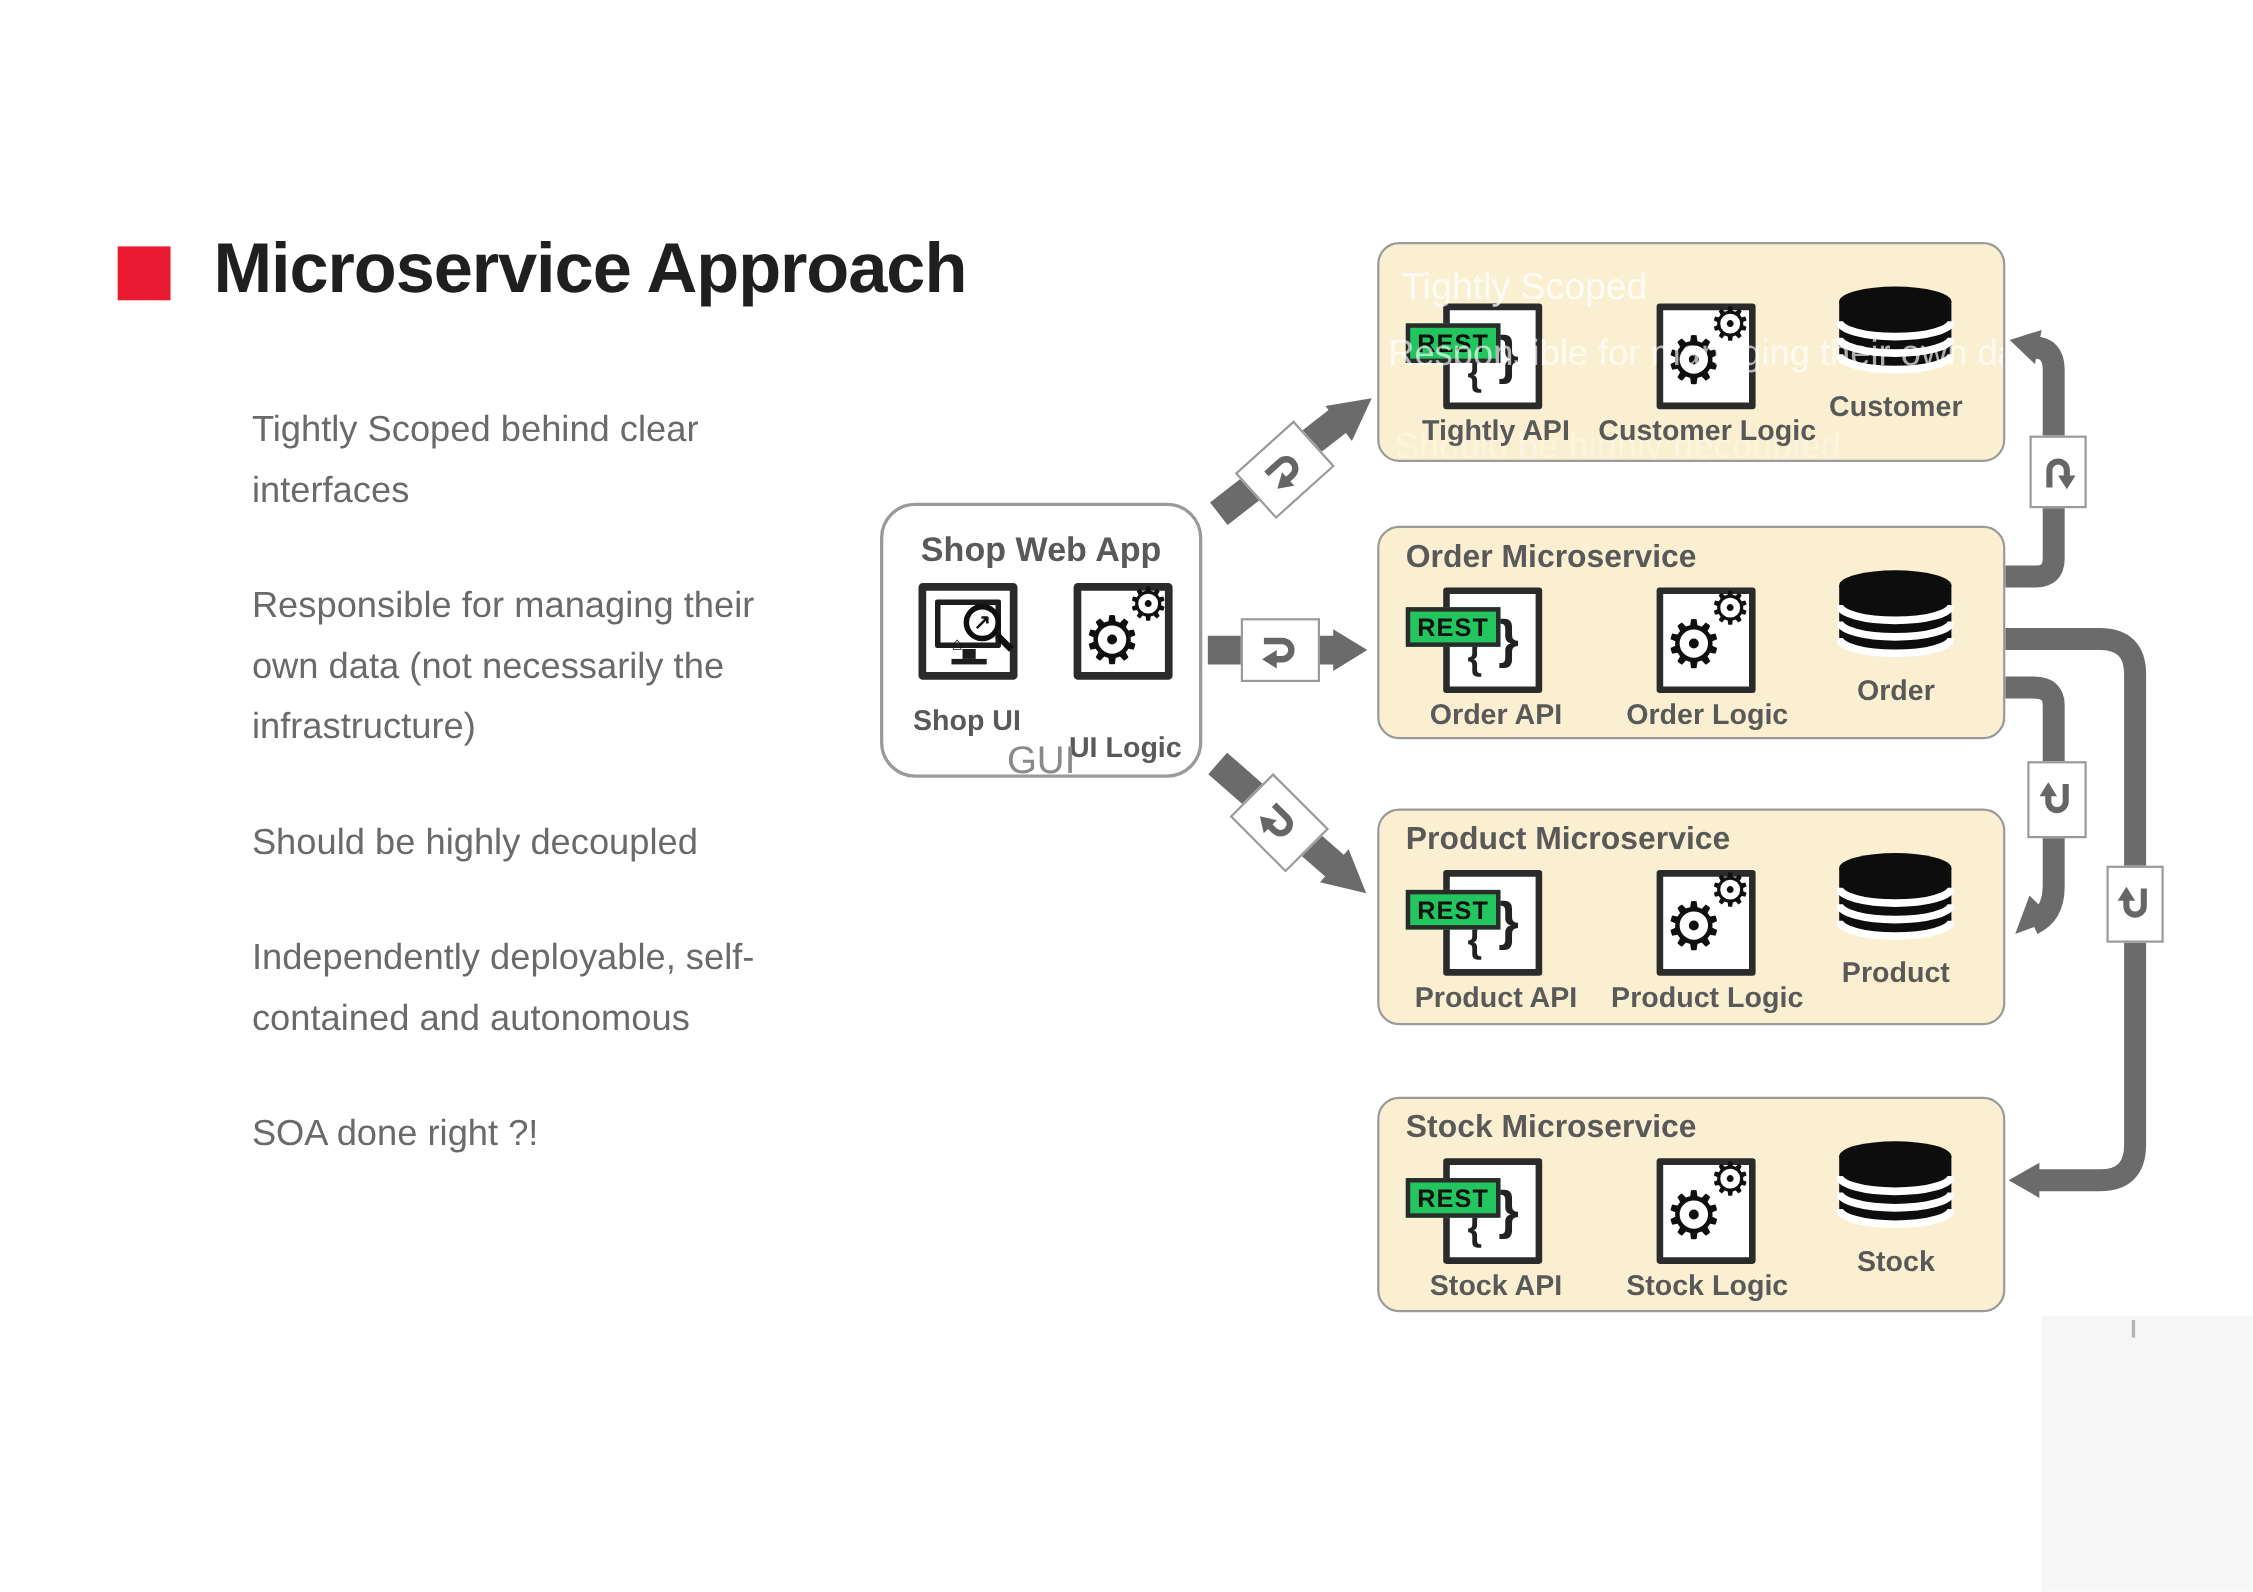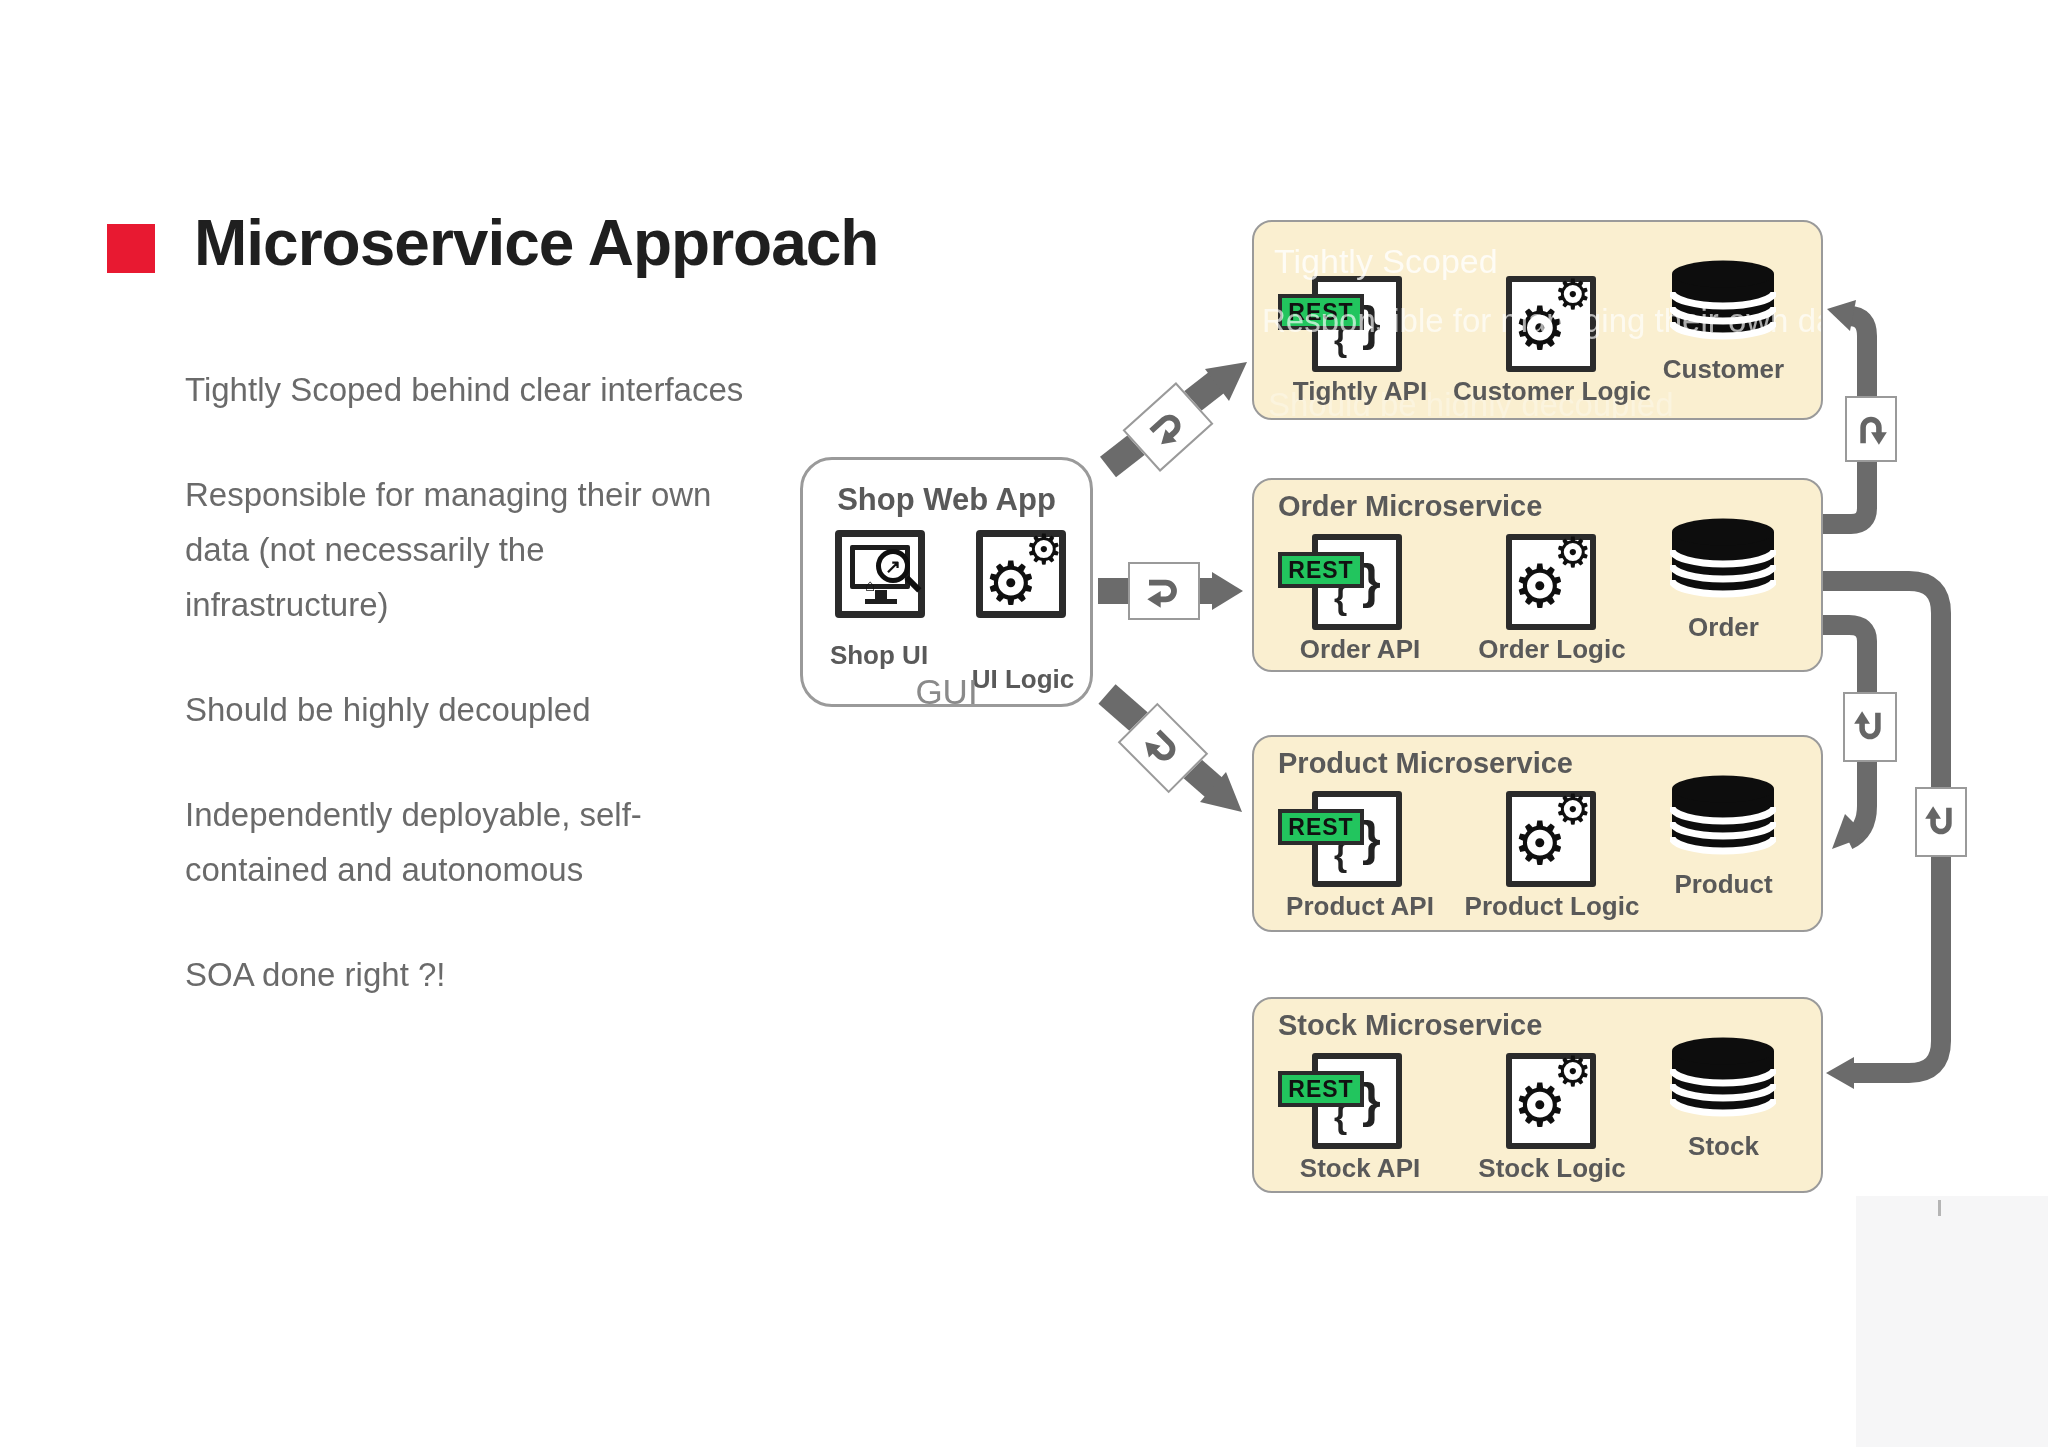--- a/index.html
+++ b/index.html
@@ -6,21 +6,21 @@
   html,body { width:2048px; height:1447px; background:#fff; overflow:hidden;
               font-family:"Liberation Sans", sans-serif; }
   #slide { position:relative; width:2048px; height:1447px; background:#fff; }
 
   
   .accent-sq { position:absolute; left:107px; top:224px; width:48px; height:49px; background:#e81931; }
   .slide-title { position:absolute; left:194px; top:206px; font-size:64px; color:#1f1f1f; letter-spacing:-1px; }
 
   
   .bullets { position:absolute; left:185px; top:362px; width:560px; }
-  .bullets p { font-size:33px; line-height:55px; color:#6a6a6a; margin-bottom:50px; }
+  .bullets p { font-size:33px; line-height:55px; color:#6a6a6a; margin-bottom:50px;margin-left:44px; }
 
   
   .shop-box { position:absolute; left:800px; top:457px; width:293px; height:250px;
               background:#fff; border:3px solid #9a9a9a; border-radius:32px; }
   .shop-title { position:absolute; left:0; top:22px; width:100%; text-align:center;
                 font-size:31px; font-weight:bold; color:#595959; }
   .tool-box { position:absolute; width:90px; height:88px; background:#fff;
               border:7px solid #2b2b2b; border-radius:4px; }
   .shopui-box { left:32px; top:70px; }
   .uilogic-box { left:173px; top:70px; }

